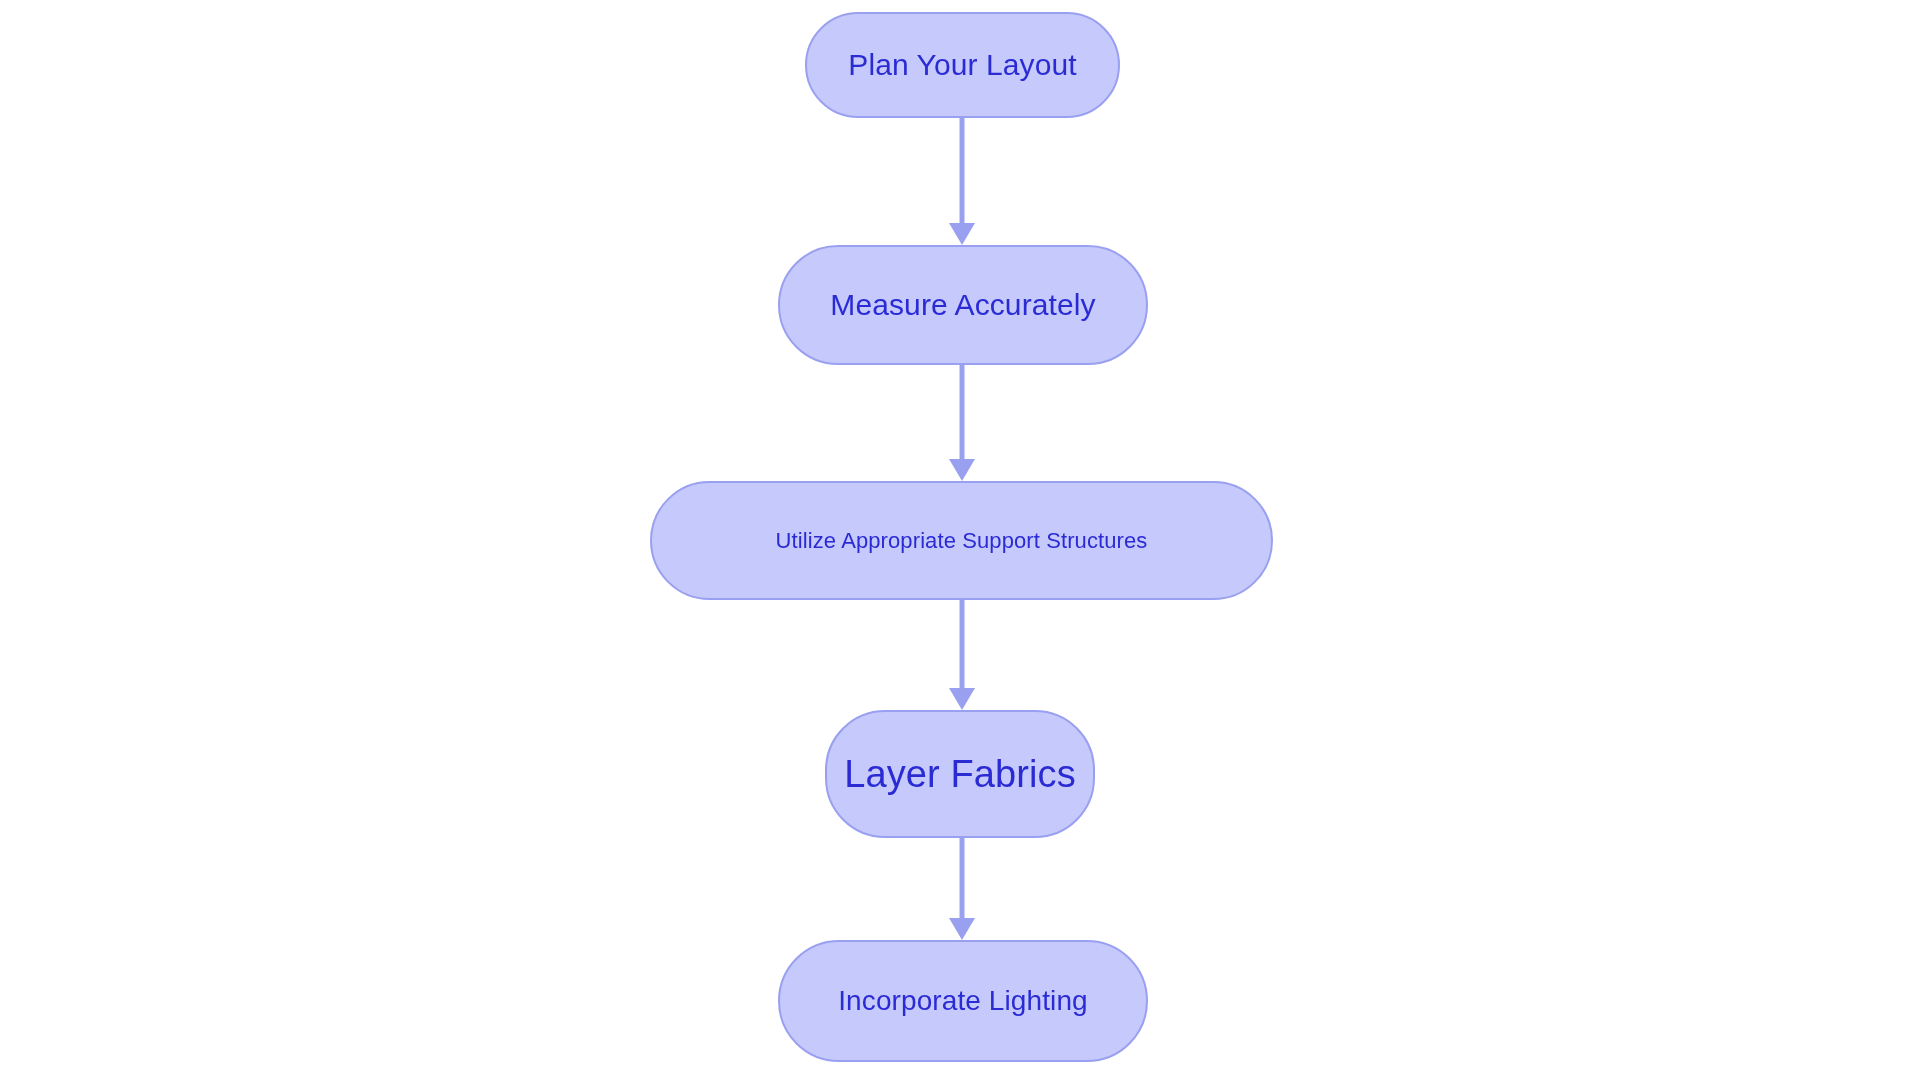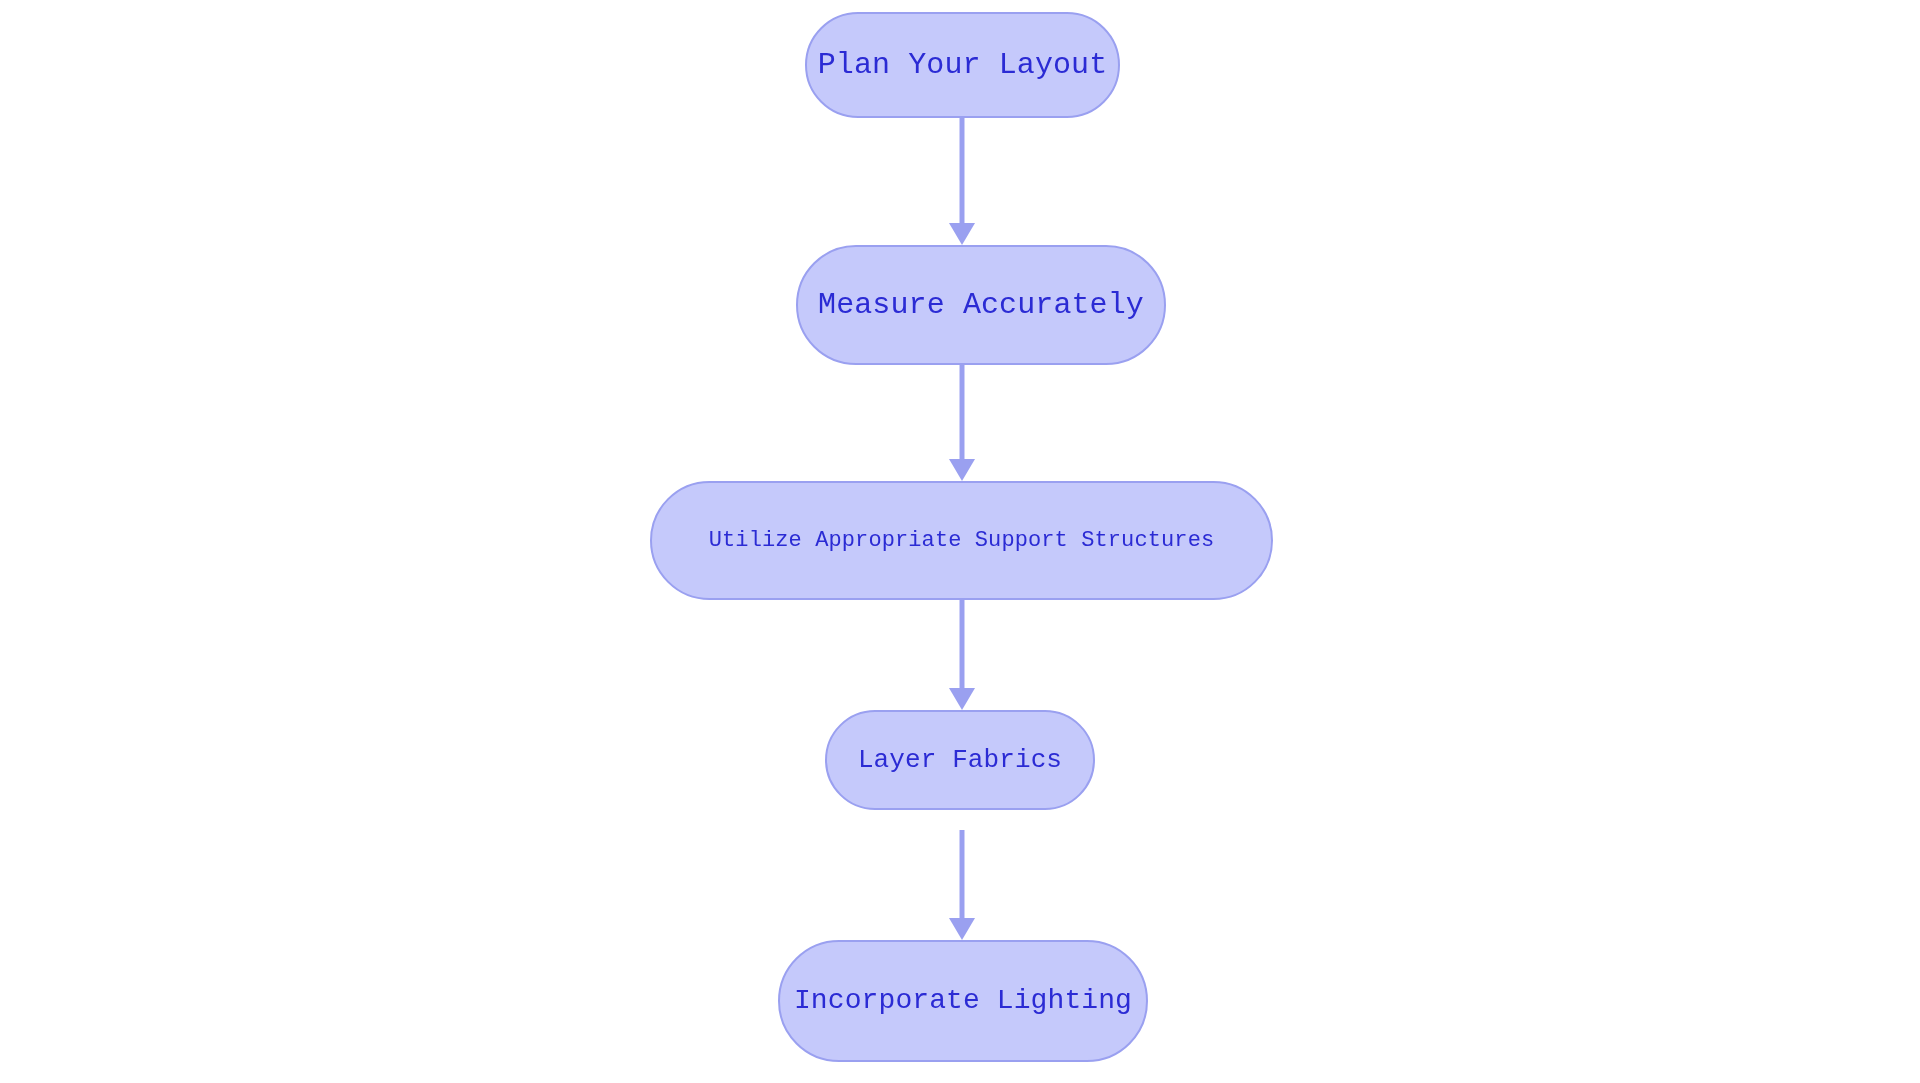--- a/index.html
+++ b/index.html
@@ -36,21 +36,20 @@
     border-style: solid;
     border-width: 2px;
     text-align: center;
     white-space: nowrap;
     user-select: none;
   }
   .node-label {
     display: block;
     line-height: 1;
     letter-spacing: 0.1px;
-    font-family: Liberation Mono, monospace;
   }
 </style>
 </head>
 <body>
 
 <div id="flowchart-root">
 
   <svg id="flow-svg" viewBox="0 0 1920 1083" xmlns="http://www.w3.org/2000/svg">
     <g id="edges-group">
         <g>
@@ -69,27 +68,27 @@
           <line x1="962" y1="830" x2="962" y2="919" stroke="#9aa0f0" stroke-width="5"></line>
           <polygon points="949,918 975,918 962,940" fill="#9aa0f0"></polygon>
         </g>
       </g>
   </svg>
 
   <div id="nodes-layer">
       <div class="node" style="left: 805px; top: 12px; width: 315px; height: 106px; background: rgb(197, 201, 251); border-color: rgb(154, 160, 240); border-radius: 53px; color: rgb(43, 43, 212); font-size: 30px;">
         <span class="node-label">Plan Your Layout</span>
       </div>
-      <div class="node" style="left: 796px; top: 245px; width: 370px; height: 120px; background: rgb(197, 201, 251); border-color: rgb(154, 160, 240); border-radius: 60px; color: rgb(43, 43, 212); font-size: 30px;">
+      <div class="node" style="left: 778px; top: 245px; width: 370px; height: 120px; background: rgb(197, 201, 251); border-color: rgb(154, 160, 240); border-radius: 60px; color: rgb(43, 43, 212); font-size: 30px;">
         <span class="node-label">Measure Accurately</span>
       </div>
       <div class="node" style="left: 650px; top: 481px; width: 623px; height: 119px; background: rgb(197, 201, 251); border-color: rgb(154, 160, 240); border-radius: 59.5px; color: rgb(43, 43, 212); font-size: 22px;">
         <span class="node-label">Utilize Appropriate Support Structures</span>
       </div>
-      <div class="node" style="left: 825px; top: 710px; width: 270px; height: 100px; background: rgb(197, 201, 251); border-color: rgb(154, 160, 240); border-radius: 60px; color: rgb(43, 43, 212); font-size: 26px;">
+      <div class="node" style="left: 825px; top: 710px; width: 270px; height: 128px; background: rgb(197, 201, 251); border-color: rgb(154, 160, 240); border-radius: 60px; color: rgb(43, 43, 212); font-size: 38px;">
         <span class="node-label">Layer Fabrics</span>
       </div>
       <div class="node" style="left: 778px; top: 940px; width: 370px; height: 122px; background: rgb(197, 201, 251); border-color: rgb(154, 160, 240); border-radius: 61px; color: rgb(43, 43, 212); font-size: 28px;">
         <span class="node-label">Incorporate Lighting</span>
       </div>
     </div>
 
 </div>
 
 </body></html>

